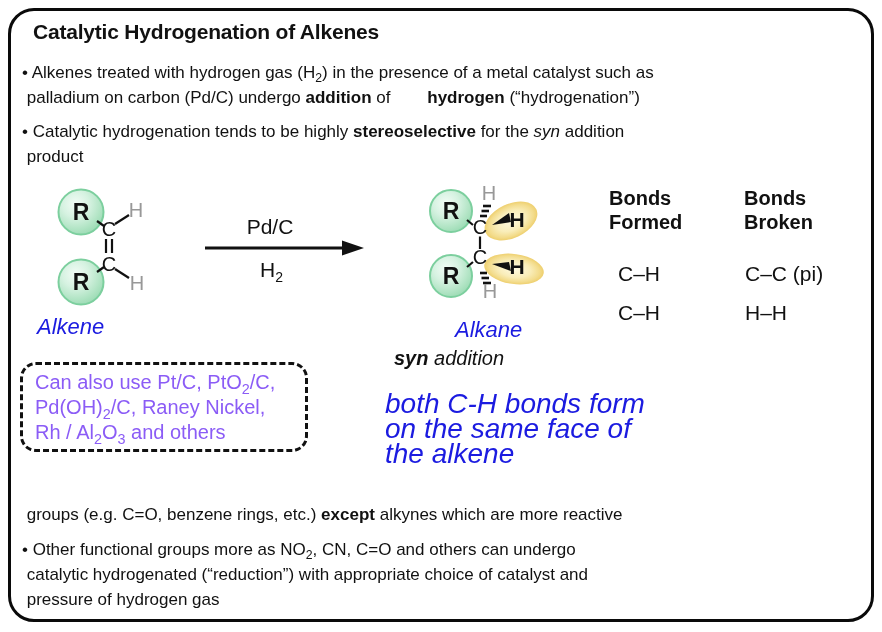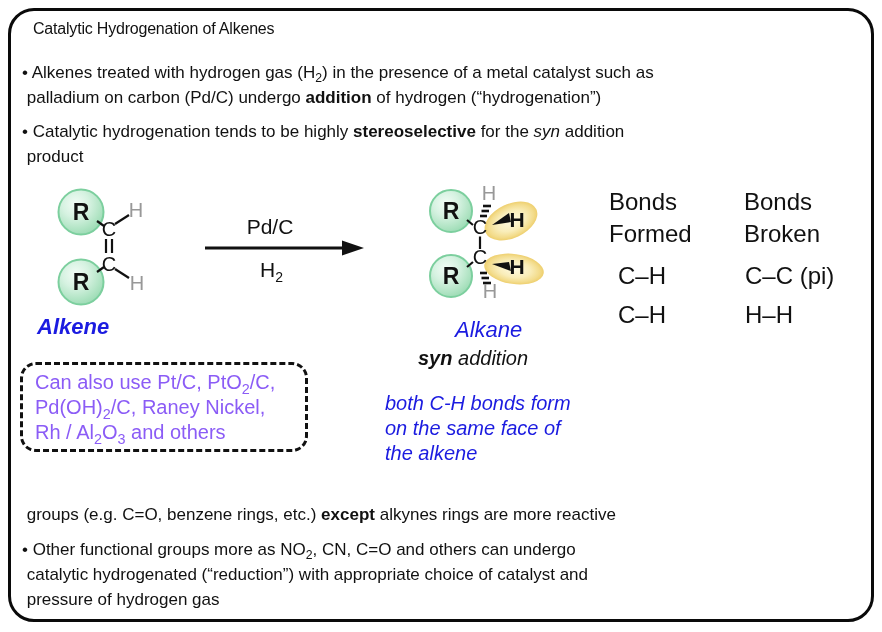--- a/index.html
+++ b/index.html
@@ -5,55 +5,55 @@
   html,body{margin:0;padding:0;background:#ffffff;}
   #stage{
     position:relative;width:882px;height:632px;background:#ffffff;overflow:hidden;
     font-family:"Liberation Sans",sans-serif;color:#111;
   }
   .frame{
     position:absolute;left:8px;top:8px;width:866px;height:614px;box-sizing:border-box;
     border:3px solid #0a0a0a;border-radius:26px;background:#fff;
   }
   .abs{position:absolute;}
-  .title{left:33px;top:20px;font-size:16px;font-weight:normal;letter-spacing:-0.2px;}
+  .title{left:33px;top:20px;font-size:21px;font-weight:bold;letter-spacing:-0.2px;}
   .bullet{left:22px;width:845px;font-size:17px;line-height:25px;white-space:pre-wrap;}
   #b1{top:60px;}
   #b2{top:119px;}
   #b3{top:477px;}
   #b4{top:537px;}
   sub{font-size:0.72em;line-height:0;}
   .blue-label{color:#1b1be0;font-style:italic;font-size:22px;}
-  #alkene-label{left:37px;top:314px;font-weight:bold;}
+  #alkene-label{left:37px;top:314px;}
   #alkane-label{left:455px;top:317px;text-align:right;}
-  #syn-label{left:418px;top:347px;font-size:20px;}
-  #blue-note{left:385px;top:391px;color:#1b1be0;font-style:italic;font-size:20px;line-height:25px;}
-  .th{font-weight:normal;font-size:24px;line-height:32px;white-space:pre-line;}
+  #syn-label{left:394px;top:347px;font-size:20px;}
+  #blue-note{left:385px;top:391px;color:#1b1be0;font-style:italic;font-size:28px;line-height:25px;}
+  .th{font-weight:bold;font-size:20px;line-height:24px;white-space:pre-line;}
   #formed-header{left:609px;top:186px;}
   #broken-header{left:744px;top:186px;}
-  .td{font-size:24px;text-align:right;}
+  .td{font-size:21px;text-align:right;}
   #formed-0{left:618px;top:262px;} #formed-1{left:618px;top:301px;}
   #broken-0{left:745px;top:262px;} #broken-1{left:745px;top:301px;}
   #catalyst-box{
     left:20px;top:362px;width:288px;height:90px;box-sizing:border-box;
     border:3px dashed #111;border-radius:16px;
     padding:5px 0 0 12px;color:#8b5cf6;font-size:20px;line-height:25px;white-space:pre-wrap;
   }
   #scheme-svg{left:20px;top:170px;}
   svg text{font-family:"Liberation Sans",sans-serif;}
 </style>
 </head>
 <body>
 
 <div id="stage">
   <div class="frame"></div>
 
   <div class="abs title">Catalytic Hydrogenation of Alkenes</div>
 
-  <div class="abs bullet" id="b1"><span>• Alkenes treated with hydrogen gas (H</span><sub>2</sub><span>) in the presence of a metal catalyst such as</span><br><span> palladium on carbon (Pd/C) undergo </span><span style="font-weight: bold;">addition</span><span> of </span><span style="font-weight: normal;">hydrogen</span><span> (“hydrogenation”)</span></div>
+  <div class="abs bullet" id="b1"><span>• Alkenes treated with hydrogen gas (H</span><sub>2</sub><span>) in the presence of a metal catalyst such as</span><br><span> palladium on carbon (Pd/C) undergo </span><span style="font-weight: bold;">addition</span><span> of </span><span style="font-weight: bold; margin-left: 32px;">hydrogen</span><span> (“hydrogenation”)</span></div>
   <div class="abs bullet" id="b2"><span>• Catalytic hydrogenation tends to be highly </span><span style="font-weight: bold;">stereoselective</span><span> for the </span><span style="font-style: italic;">syn</span><span> addition</span><br><span> product</span></div>
 
   <svg id="scheme-svg" class="abs" width="590" height="150" viewBox="0 0 590 150">
     <defs>
       <radialGradient id="sphere" cx="38%" cy="32%" r="75%">
         <stop offset="0%" stop-color="#f2fcf6"></stop>
         <stop offset="40%" stop-color="#d6f2e1"></stop>
         <stop offset="78%" stop-color="#aee3c2"></stop>
         <stop offset="100%" stop-color="#97d9b1"></stop>
       </radialGradient>
@@ -131,15 +131,15 @@
 Formed</div>
   <div class="abs th" id="broken-header">Bonds
 Broken</div>
   <div class="abs td" id="formed-0">C–H</div>
   <div class="abs td" id="formed-1">C–H</div>
   <div class="abs td" id="broken-0">C–C (pi)</div>
   <div class="abs td" id="broken-1">H–H</div>
 
   <div class="abs" id="catalyst-box"><span>Can also use Pt/C, PtO</span><sub>2</sub><span>/C,</span><br><span>Pd(OH)</span><sub>2</sub><span>/C, Raney Nickel,</span><br><span>Rh / Al</span><sub>2</sub><span>O</span><sub>3</sub><span> and others</span></div>
 
-  <div class="abs bullet" id="b3"><br><span> groups (e.g. C=O, benzene rings, etc.) </span><span style="font-weight: bold;">except</span><span> alkynes rings are more reactive</span></div>
+  <div class="abs bullet" id="b3"><br><span> groups (e.g. C=O, benzene rings, etc.) </span><span style="font-weight: bold;">except</span><span> alkynes which are more reactive</span></div>
   <div class="abs bullet" id="b4"><span>• Other functional groups more as NO</span><sub>2</sub><span>, CN, C=O and others can undergo</span><br><span> catalytic hydrogenated (“reduction”) with appropriate choice of catalyst and</span><br><span> pressure of hydrogen gas</span></div>
 </div>
 
 </body></html>

